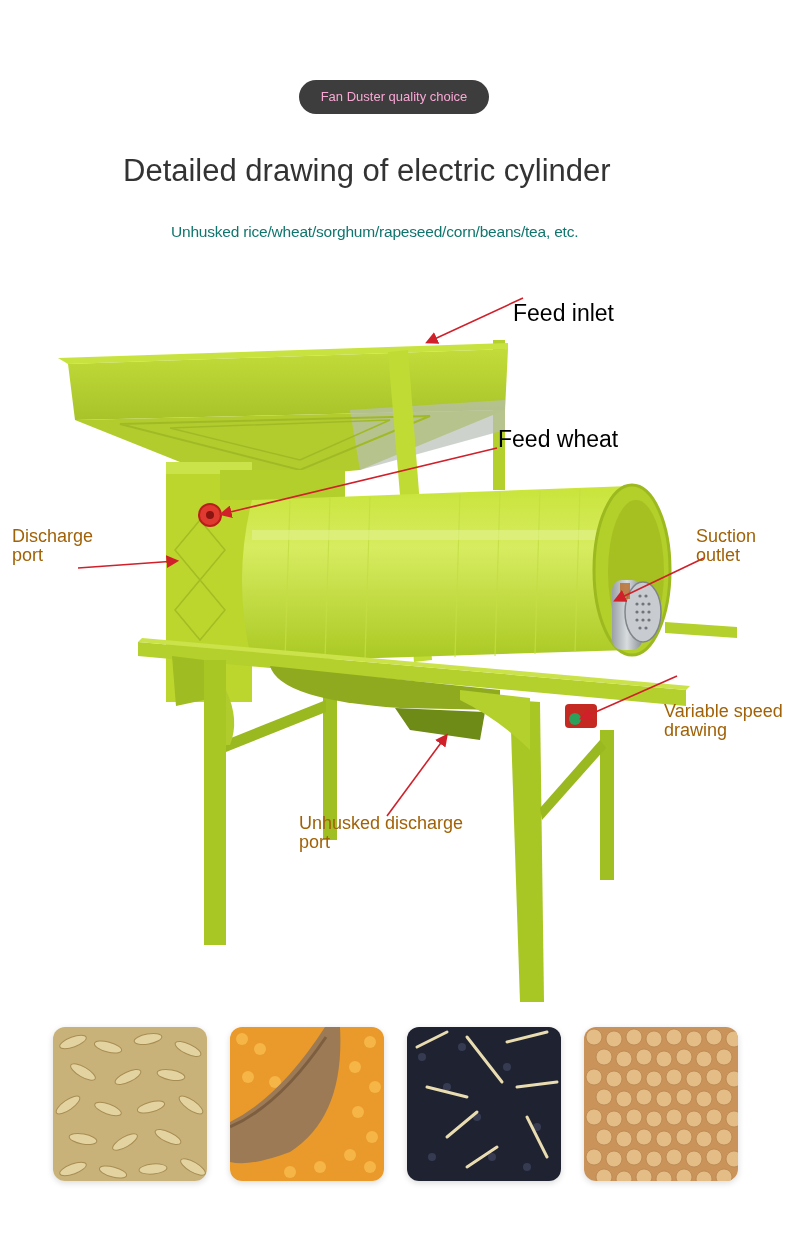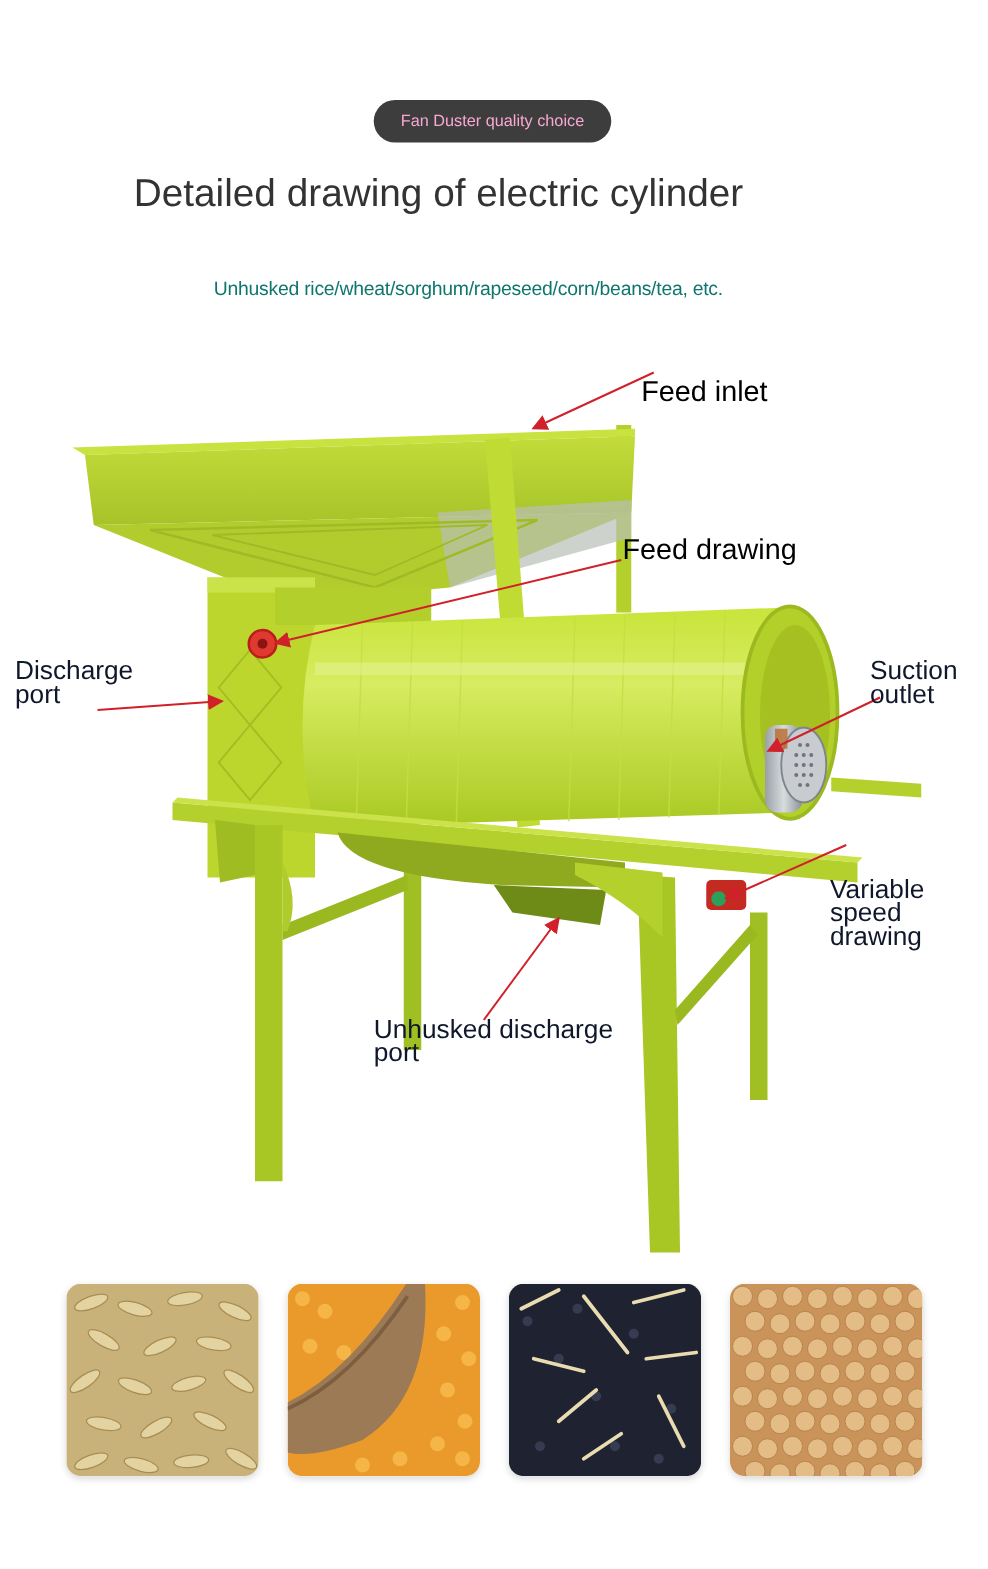--- a/index.html
+++ b/index.html
@@ -1,21 +1,21 @@
 <!DOCTYPE html>
 <html><head>
 <meta charset="utf-8">
 <style>
   html, body { margin:0; padding:0; background:#ffffff; }
   body { width:790px; height:1255px; position:relative; overflow:hidden; font-family:"Liberation Sans", sans-serif; }
   .badge { position:absolute; left:299px; top:80px; width:190px; height:34px; border-radius:17px; background:#3d3d3d; color:#f9a8d4; font-size:13px; line-height:34px; text-align:center; }
-  .title { position:absolute; left:107px; top:137px; font-size:31px; line-height:36px; color:#333333; font-weight:normal; margin:0; }
+  .title { position:absolute; left:107px; top:137px; font-size:31px; line-height:36px; color:#333333; font-weight:normal; margin:16px; }
   .subtitle { position:absolute; left:171px; top:223px; font-size:15.5px; color:#0f766e; letter-spacing:-0.2px; }
   .machine { position:absolute; left:0; top:280px; width:790px; height:740px; }
-  .label { position:absolute; color:#0f172a; font-size:21px; line-height:19px; }
+  .label { position:absolute; color:#a16207; font-size:18px; line-height:19px; }
   .label.big { font-size:23px; line-height:26px; color:#000000; }
   .grains { position:absolute; top:1027px; left:0; width:790px; height:156px; }
   .grain { position:absolute; top:0; width:154px; height:154px; border-radius:12px; overflow:hidden; box-shadow:0 2px 6px rgba(0,0,0,0.15); }
   .grain svg { display:block; }
 </style>
 </head>
 <body>
 
 <div class="badge">Fan Duster quality choice</div>
 
@@ -127,21 +127,21 @@
     <line x1="523" y1="298" x2="428" y2="342" stroke="#d0202a" stroke-width="1.6" marker-end="url(#arrow)"></line>
     <line x1="497" y1="448" x2="222" y2="514" stroke="#d0202a" stroke-width="1.6" marker-end="url(#arrow)"></line>
     <line x1="78" y1="568" x2="176" y2="561" stroke="#d0202a" stroke-width="1.6" marker-end="url(#arrow)"></line>
     <line x1="704" y1="558" x2="616" y2="600" stroke="#d0202a" stroke-width="1.6" marker-end="url(#arrow)"></line>
     <line x1="677" y1="676" x2="582" y2="718" stroke="#d0202a" stroke-width="1.6" marker-end="url(#arrow)"></line>
     <line x1="387" y1="816" x2="446" y2="736" stroke="#d0202a" stroke-width="1.6" marker-end="url(#arrow)"></line>
   </svg>
 </div>
 
 <div class="label big" style="left:513px; top:300px;">Feed inlet</div>
-<div class="label big" style="left:498px; top:426px;">Feed drawing</div>
+<div class="label big" style="left:498px; top:426px;">Feed wheat</div>
 <div class="label" style="left:12px; top:527px;">
   <span>Discharge</span><br>
   <span>port</span>
 </div>
 <div class="label" style="left:664px; top:527px;margin-left:32px;">Suction outlet</div>
 <div class="label" style="left:664px; top:702px;">
   <span>Variable speed</span><br>
   <span>drawing</span>
 </div>
 <div class="label" style="left:299px; top:814px;">

